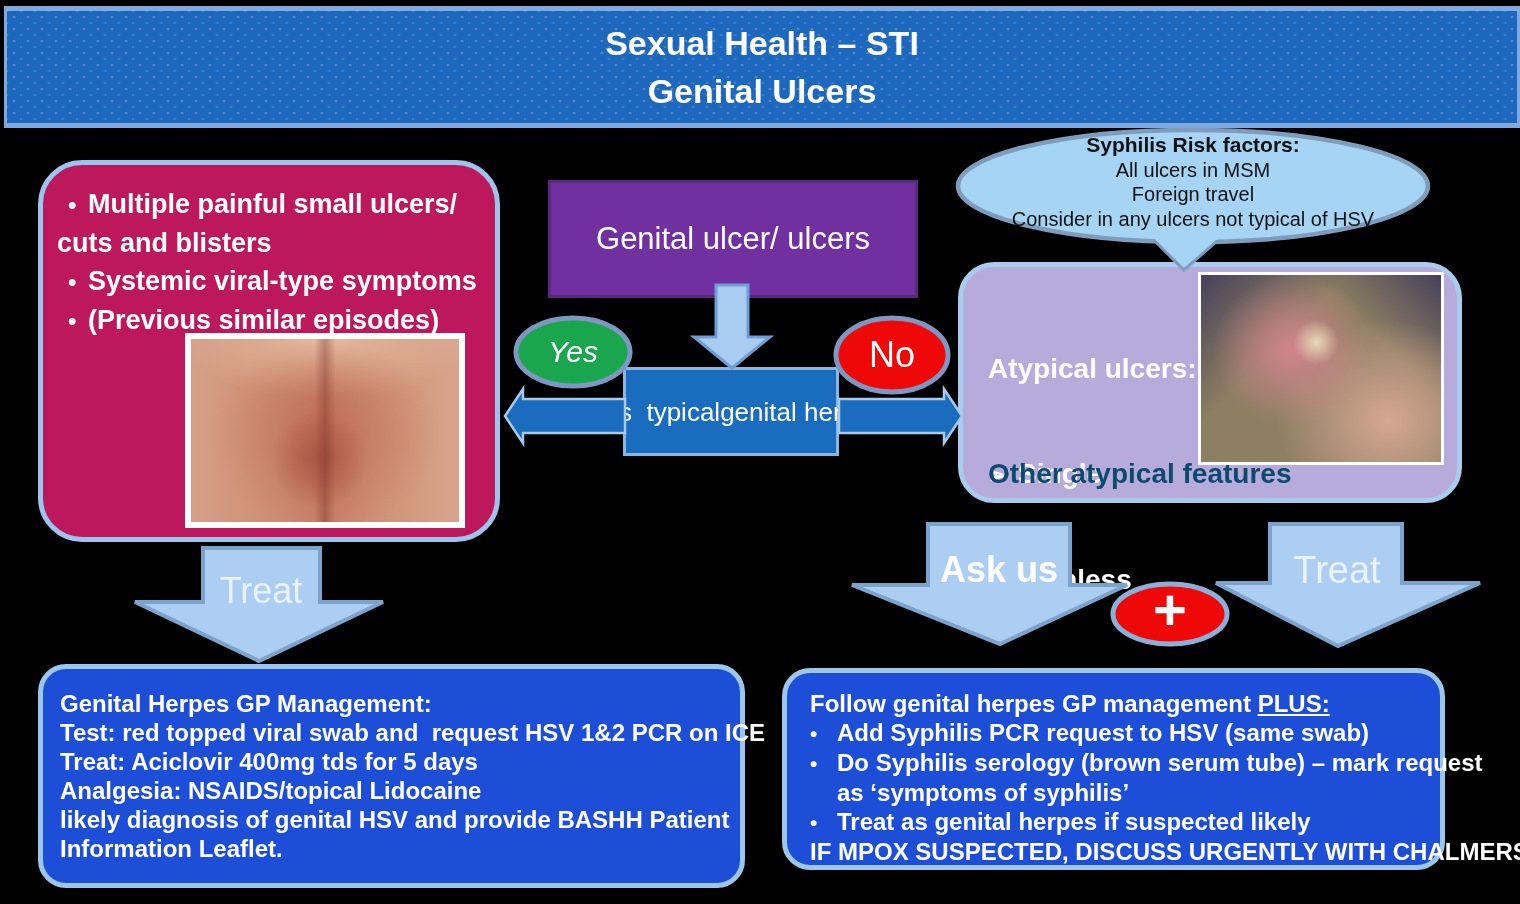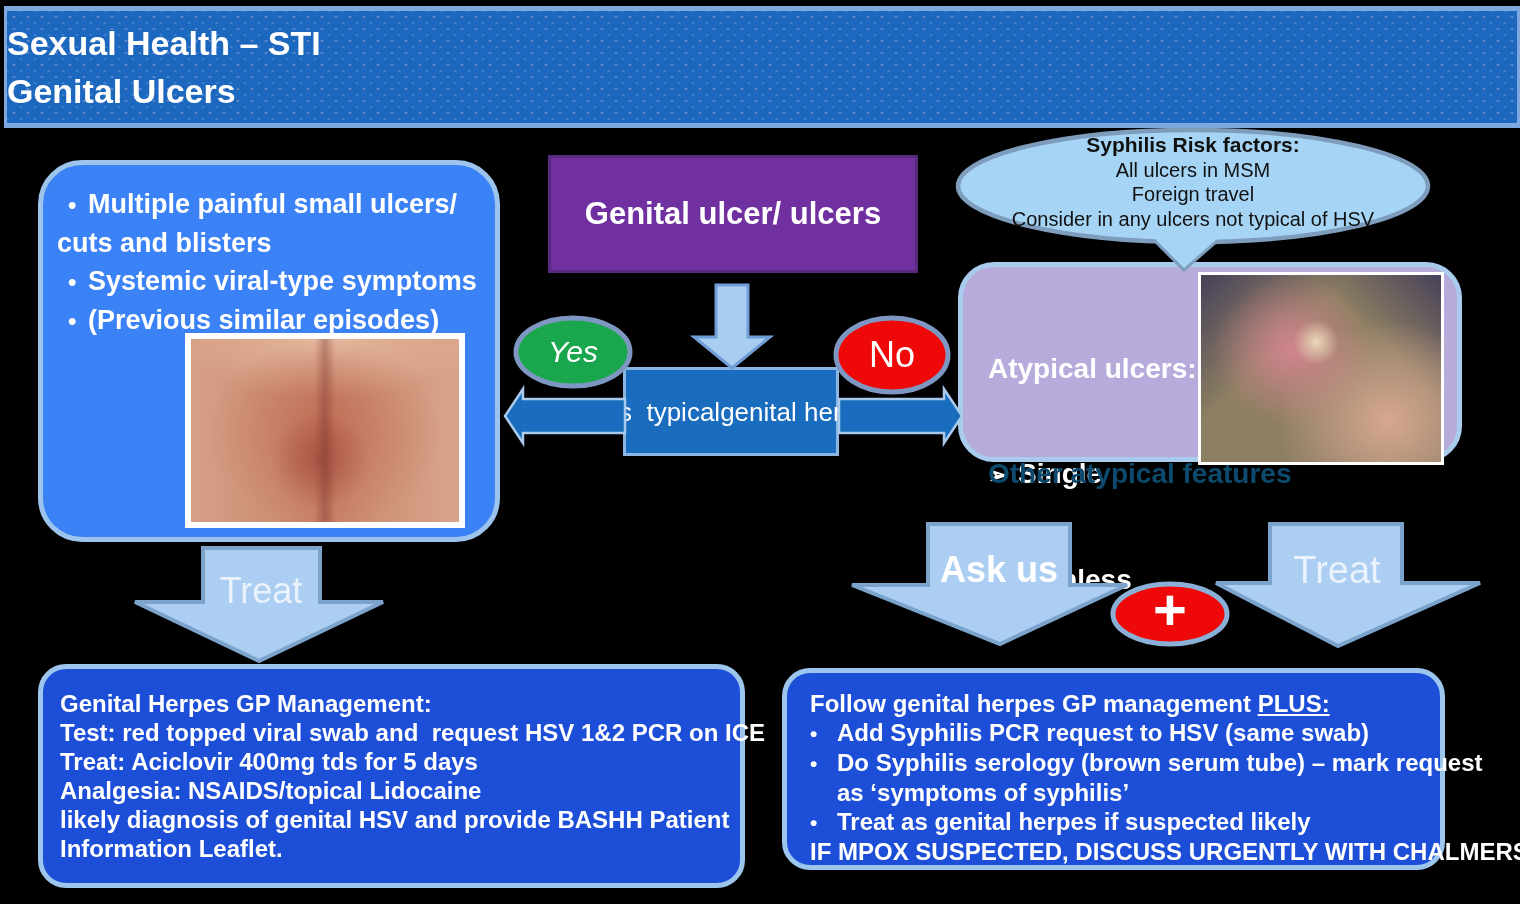--- a/index.html
+++ b/index.html
@@ -7,53 +7,53 @@
           font-family:"Liberation Sans", sans-serif;}
 
   
   .titlebar{position:absolute;left:4px;top:6px;width:1510px;height:112px;
     background-color:#1d68bf;
     background-image:
       radial-gradient(rgba(240,200,225,0.30) 1.2px, rgba(0,0,0,0) 1.8px),
       radial-gradient(rgba(170,205,250,0.22) 1.2px, rgba(0,0,0,0) 1.8px);
     background-size:14px 12px,14px 12px;background-position:0 0,7px 6px;
     border:3px solid #7fa9de;border-top-width:5px;border-bottom-width:5px;
-    display:flex;flex-direction:column;justify-content:center;}
+    display:flex;flex-direction:column;justify-content:center;align-items:center;}
   .titlebar .t{color:#fff;font-weight:bold;font-size:34px;line-height:48px;white-space:pre;}
 
   
   .panel{position:absolute;box-sizing:border-box;}
-  .leftbox{left:38px;top:160px;width:462px;height:382px;background:#3b82f6;
+  .leftbox{left:38px;top:160px;width:462px;height:382px;background:#be185d;
     border:5px solid #9cc4ec;border-radius:44px;}
   .lb-text{position:absolute;left:14px;top:20px;width:440px;color:#fff;
     font-weight:bold;font-size:27px;line-height:38px;}
   .lb-text .bline{padding-left:11px;white-space:pre;}
   .lb-text .bull{display:inline-block;width:20px;font-size:24px;}
   .lb-text .cont{padding-left:0;white-space:pre;}
 
   .photo1{position:absolute;left:142px;top:168px;width:268px;height:183px;
     border:6px solid #fff;
     background-color:#d8a28a;
     background-image:
       linear-gradient(90deg, rgba(0,0,0,0) 46%, rgba(120,50,40,0.38) 50%, rgba(0,0,0,0) 54%),
       radial-gradient(ellipse 26% 38% at 48% 66%, rgba(150,60,50,0.55), rgba(150,60,50,0) 70%),
       radial-gradient(ellipse 60% 72% at 50% 52%, rgba(186,94,74,0.55), rgba(186,94,74,0) 72%),
       radial-gradient(ellipse 90% 55% at 50% 0%, rgba(236,198,172,0.85), rgba(236,198,172,0) 60%),
       linear-gradient(90deg,#d6a088 0%,#cd8f74 30%,#c77f66 50%,#cf9277 70%,#d8a58c 100%);}
 
-  .purplebox{left:548px;top:155px;width:370px;height:118px;background:#7030a0;
+  .purplebox{left:548px;top:180px;width:370px;height:118px;background:#7030a0;
     border:3px solid #582a7e;display:flex;align-items:center;justify-content:center;
-    color:#fff;font-size:31px;font-weight:700;white-space:pre;}
+    color:#fff;font-size:31px;font-weight:400;white-space:pre;}
 
   .questionbox{left:623px;top:367px;width:216px;height:89px;background:#1a6cbe;
     border:3px solid #8ab6e4;display:flex;align-items:center;
     justify-content:center;color:#fff;font-size:26px;line-height:32px;}
   .questionbox div{white-space:pre;}
 
-  .lavbox{left:958px;top:262px;width:504px;height:200px;background:#b7abdc;
+  .lavbox{left:958px;top:262px;width:504px;height:241px;background:#b7abdc;
     border:5px solid #a8cbee;border-radius:36px;}
   .atyp-text{position:absolute;left:25px;top:14px;width:250px;color:#fff;
     font-weight:bold;font-size:28px;line-height:35px;white-space:pre;}
   .atyp-text .chev{margin-right:10px;font-size:24px;}
   .atyp-footer{position:absolute;left:25px;top:191px;width:420px;color:#0c4a6e;
     font-weight:bold;font-size:28px;white-space:pre;}
   .photo2{position:absolute;left:235px;top:5px;width:240px;height:187px;
     border:3px solid #fff;
     background-color:#8d7f62;
     background-image:

